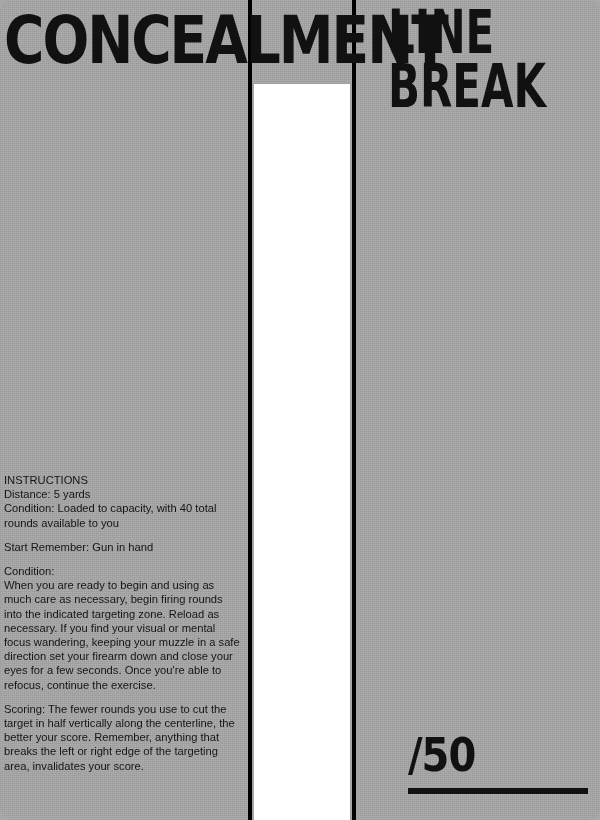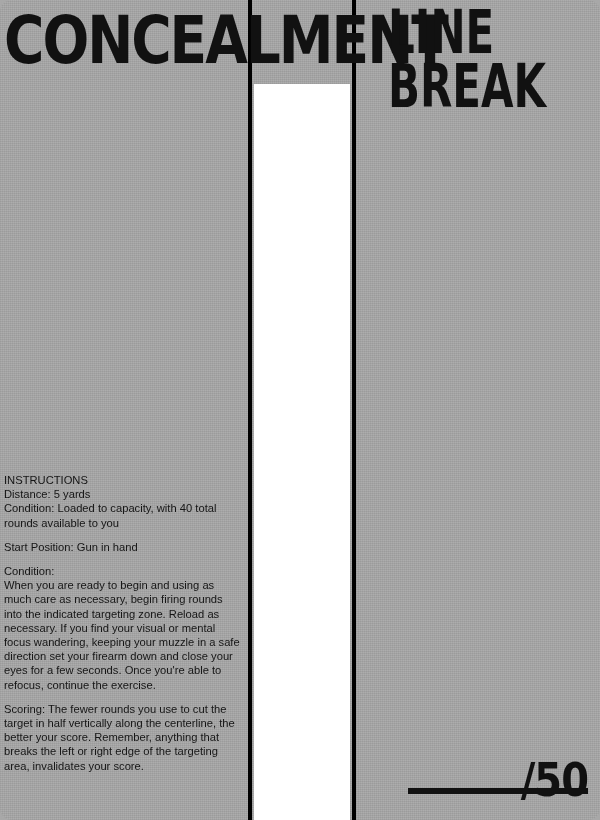--- a/index.html
+++ b/index.html
@@ -128,23 +128,23 @@
     margin: 0 0 10px 0;
   }
   #instructions p.tight {
     margin-bottom: 0;
   }
 
   
   #score-block {
     position: absolute;
     left: 408px;
-    top: 763px;
+    top: 738px;
     width: 180px;
-    text-align: right;
+    text-align: left;
   }
   #score-value {
     font-family: "DejaVu Sans", sans-serif;
     font-weight: 700;
     font-size: 40px;
     line-height: 40px;
     color: #111111;
     transform: scaleY(1.15);
     transform-origin: right bottom;
     display: inline-block;
@@ -177,21 +177,21 @@
     <div id="title-sub">
       <span class="l1">LINE</span>
       <span class="l2">BREAK</span>
     </div>
   </div>
 
   <div id="instructions">
     <p class="tight">INSTRUCTIONS</p>
     <p class="tight">Distance: 5 yards</p>
     <p>Condition: Loaded to capacity, with 40 total rounds available to you</p>
-    <p>Start Position: Gun in hand</p>
+    <p>Start Remember: Gun in hand</p>
     <p class="tight">Condition:</p>
     <p>When you are ready to begin and using as much care as necessary, begin firing rounds into the indicated targeting zone. Reload as necessary. If you find your visual or mental focus wandering, keeping your muzzle in a safe direction set your firearm down and close your eyes for a few seconds. Once you're able to refocus, continue the exercise.</p>
     <p>Scoring: The fewer rounds you use to cut the target in half vertically along the centerline, the better your score. Remember, anything that breaks the left or right edge of the targeting area, invalidates your score.</p>
   </div>
 
   <div id="score-block">
     <span id="score-value">/50</span>
   </div>
   <div id="score-rule"></div>
 

